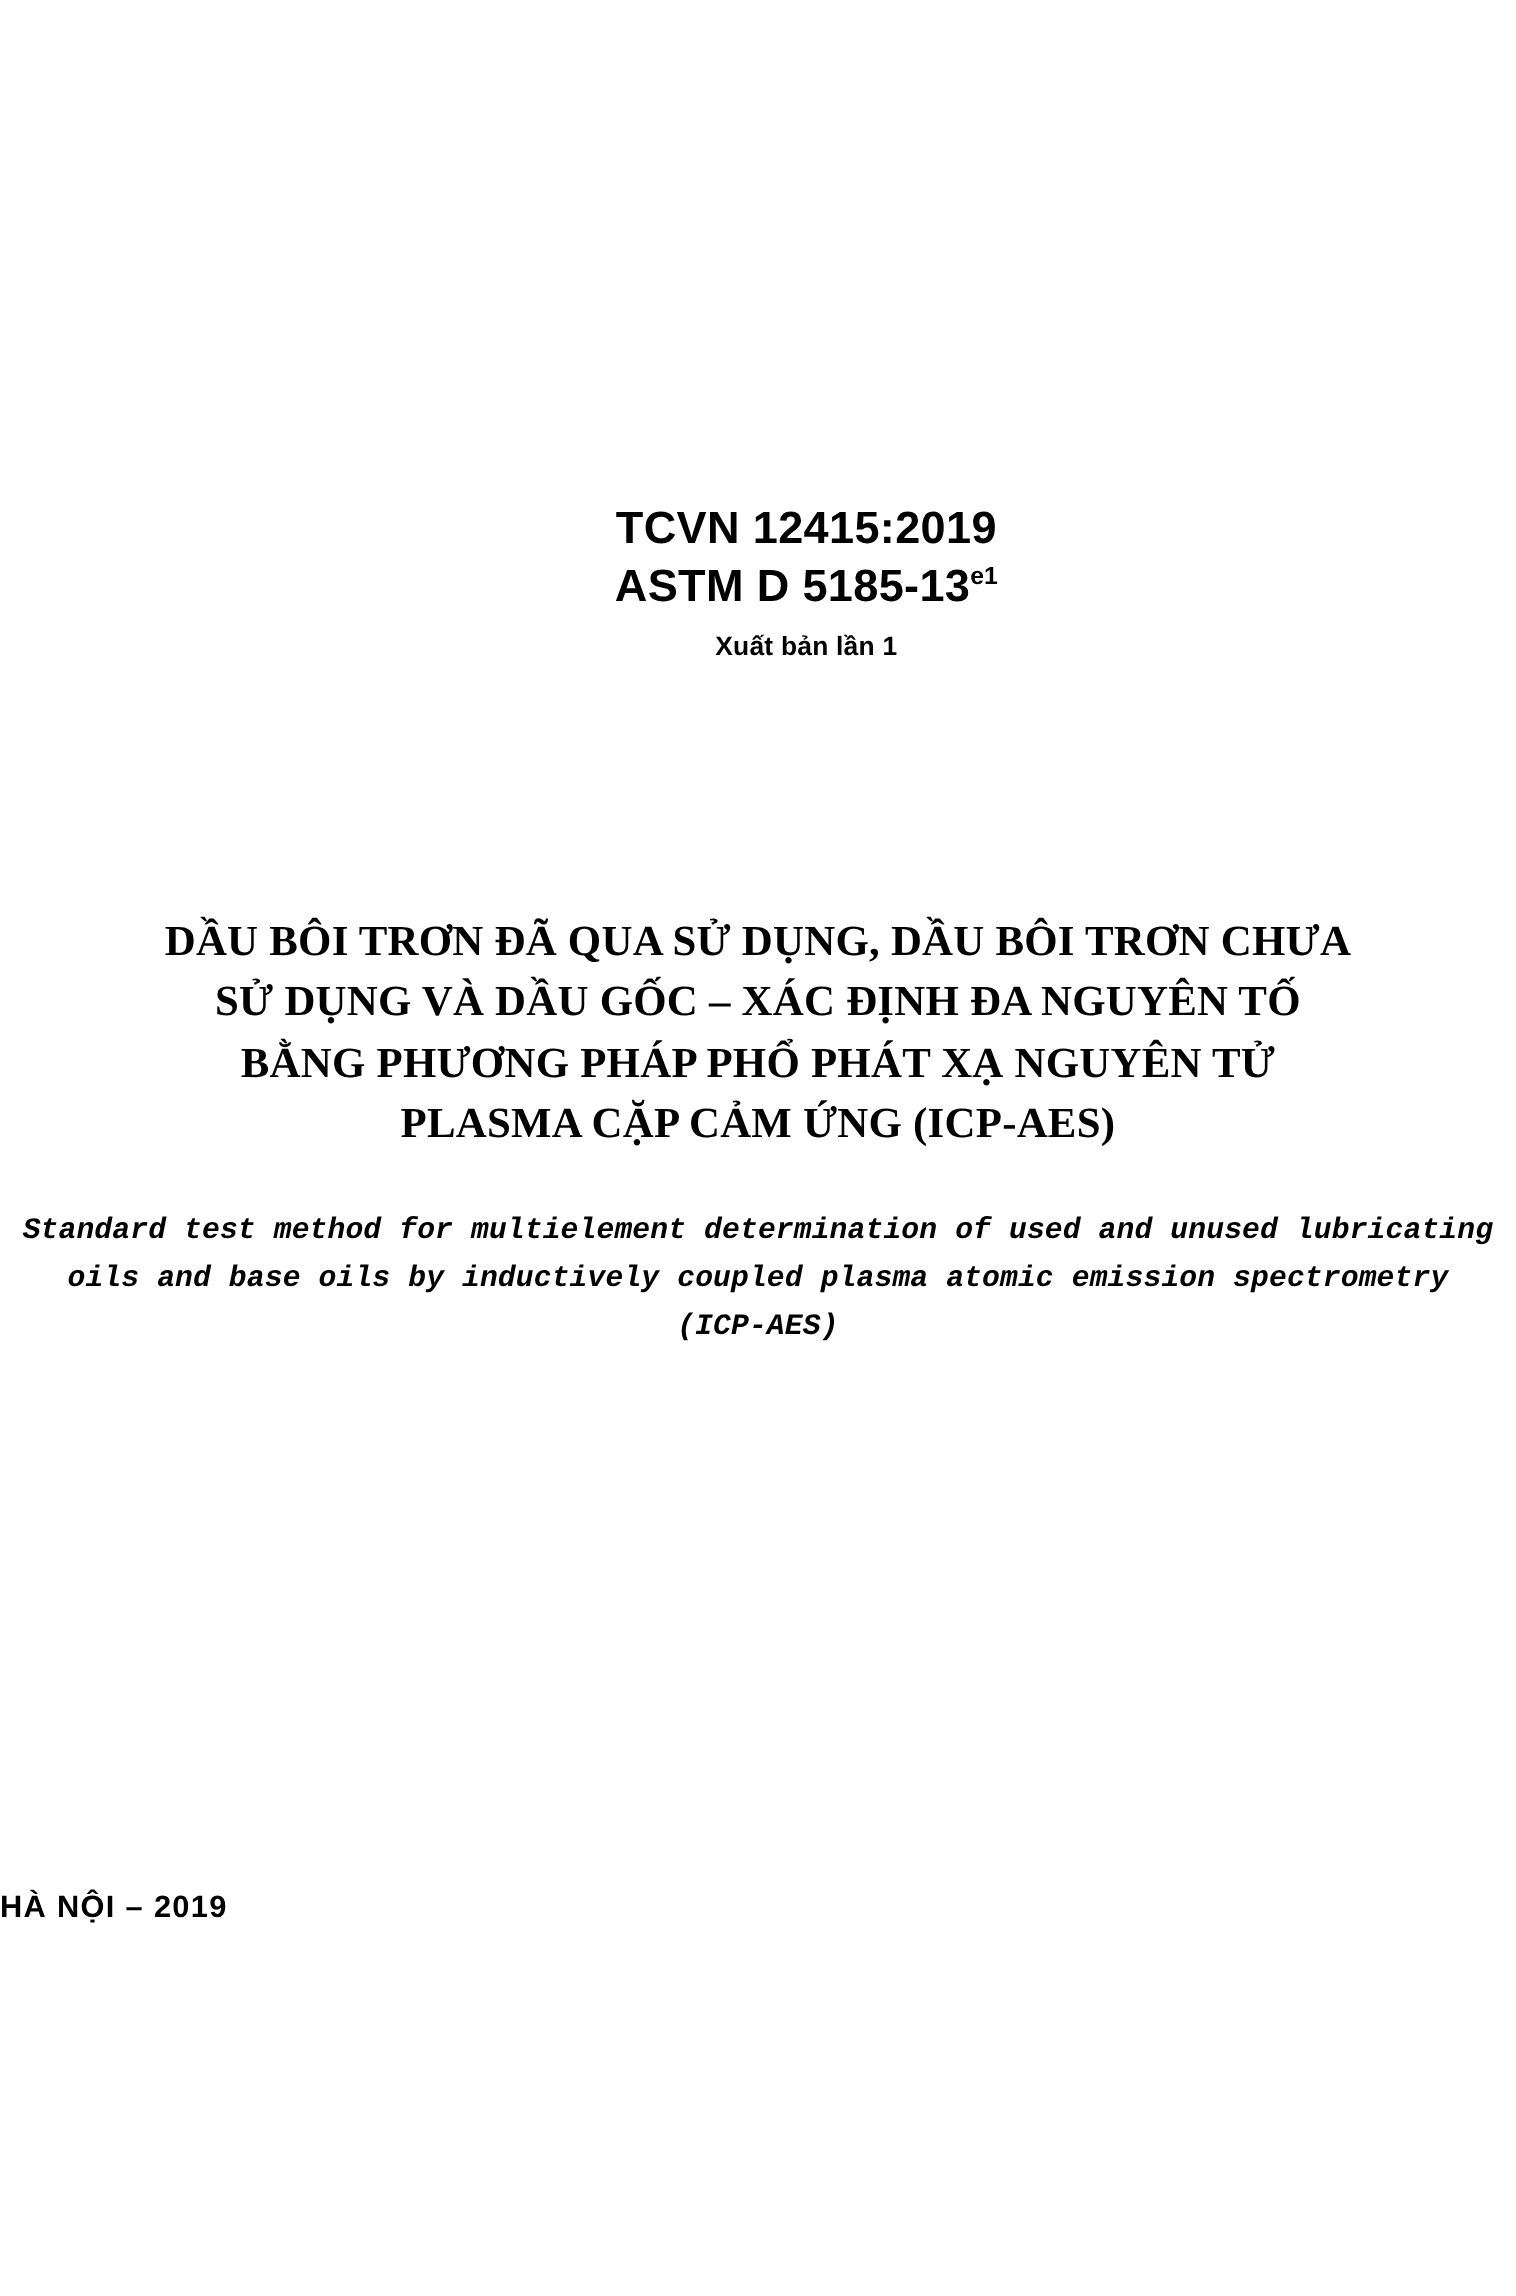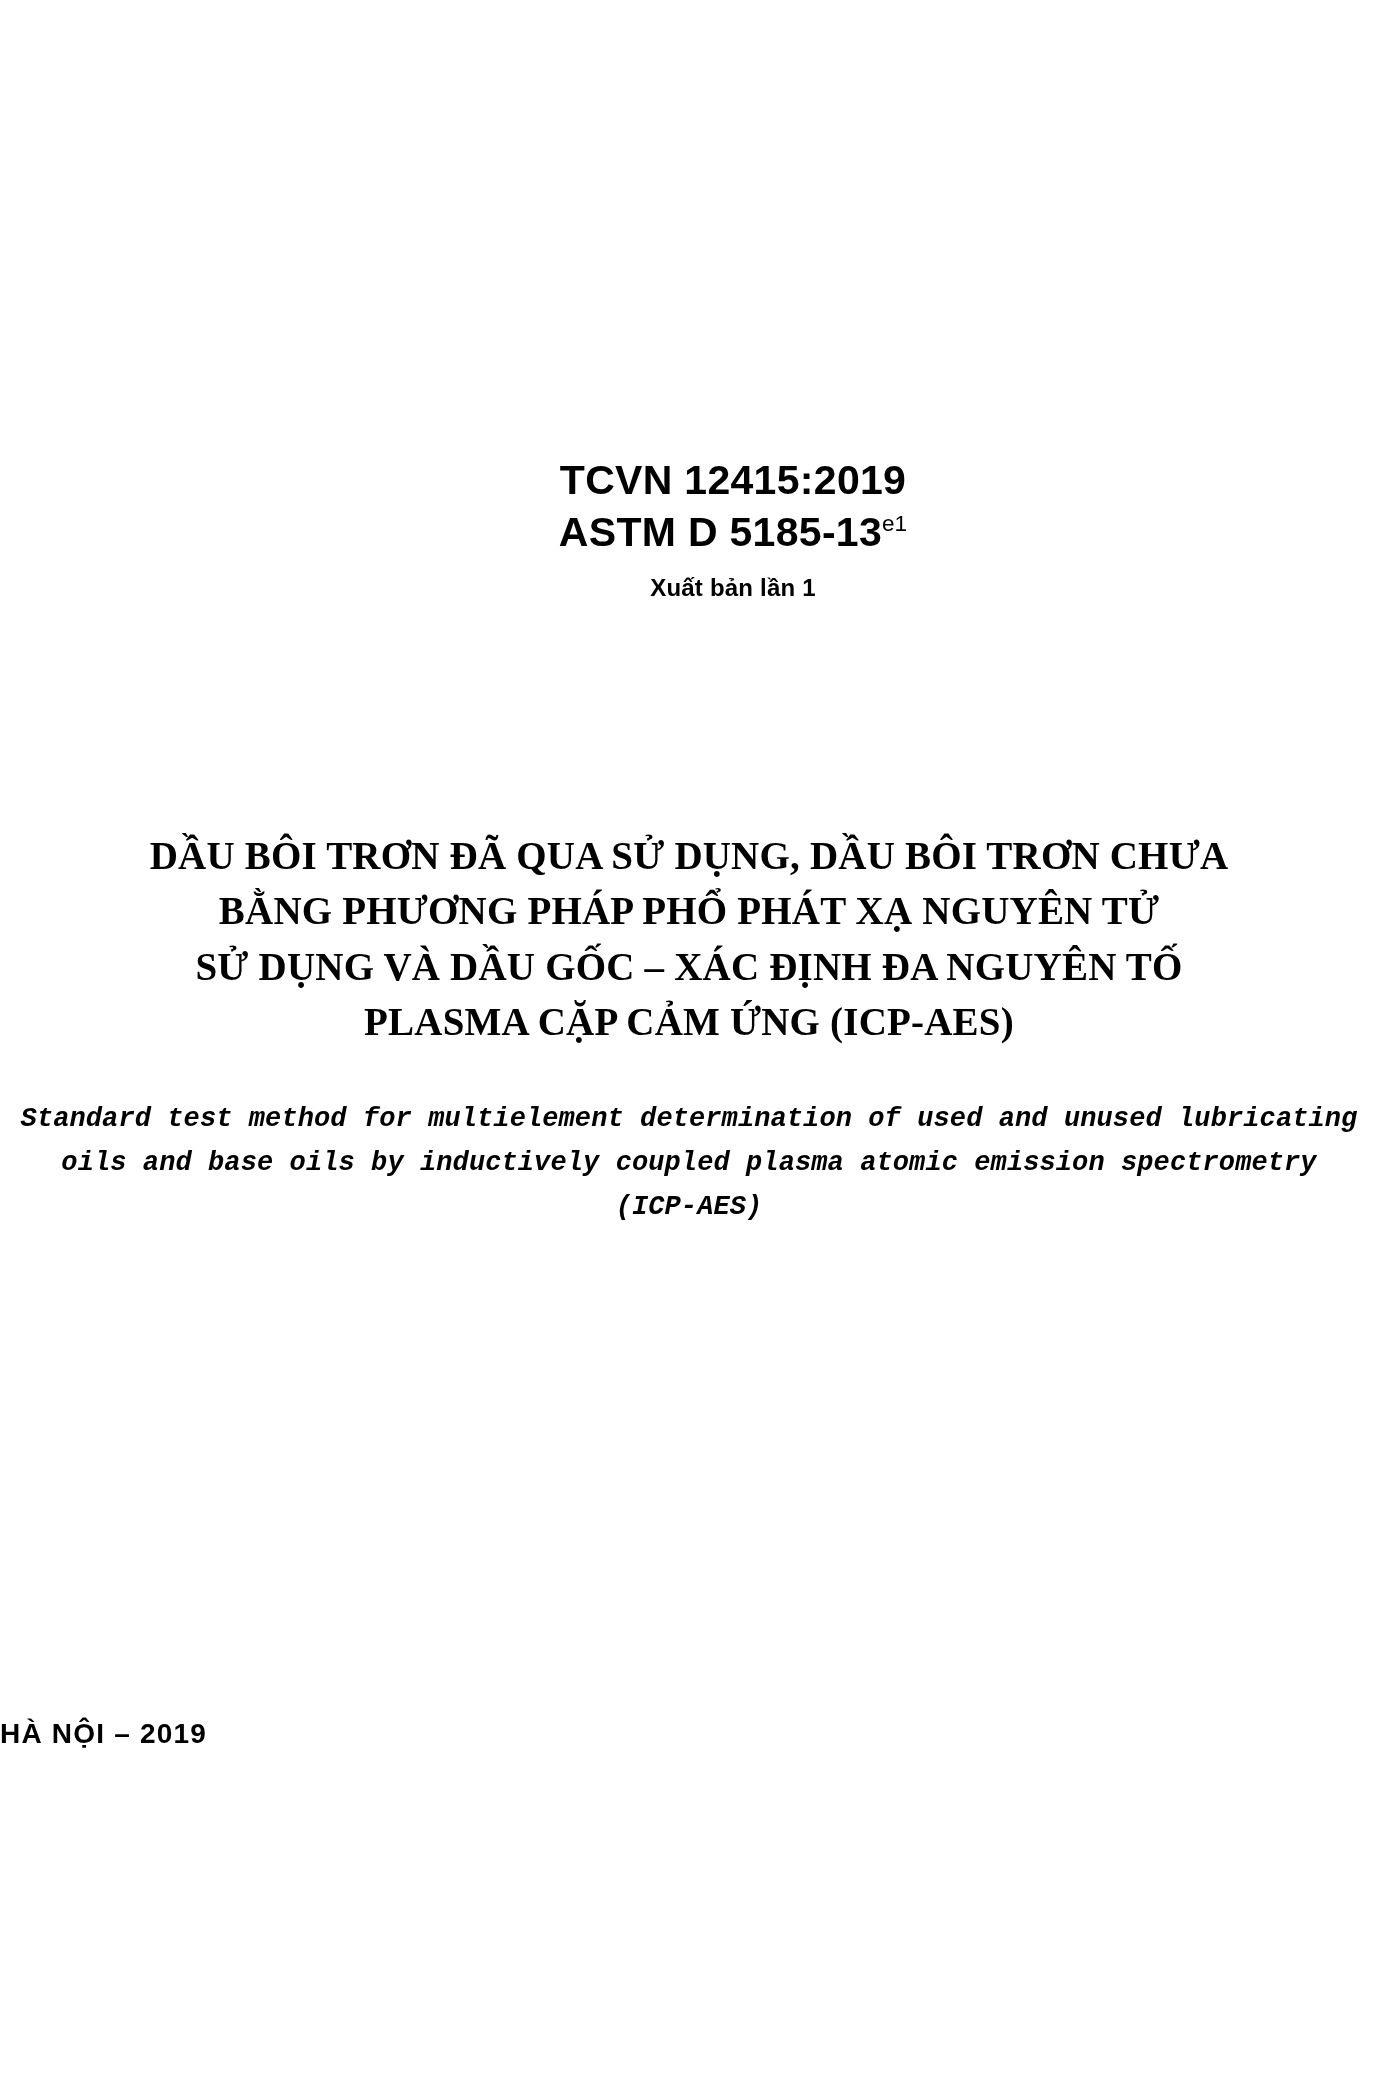--- a/index.html
+++ b/index.html
@@ -67,21 +67,21 @@
     padding-left: 44px;
   }
   .std-number {
     font-size: 41px;
     font-weight: 700;
     line-height: 1.26;
     letter-spacing: 0.3px;
   }
   .std-number sup {
     font-size: 0.55em;
-    font-weight: 400;
+    font-weight: 700;
     vertical-align: super;
     letter-spacing: 0;
     margin-top: 25px;
   }
   .edition {
     margin-top: 16px;
     font-size: 24px;
     font-weight: 700;
     letter-spacing: 0.2px;
   }
@@ -142,22 +142,22 @@
 
 
   <div class="std-block">
     <div class="std-number">TCVN 12415:2019</div>
     <div class="std-number"><span>ASTM D 5185-13</span><sup>e1</sup></div>
     <div class="edition">Xuất bản lần 1</div>
   </div>
 
   <div class="title-vn">
     <span class="tline">DẦU BÔI TRƠN ĐÃ QUA SỬ DỤNG, DẦU BÔI TRƠN CHƯA</span>
+    <span class="tline">SỬ DỤNG VÀ DẦU GỐC – XÁC ĐỊNH ĐA NGUYÊN TỐ</span>
     <span class="tline">BẰNG PHƯƠNG PHÁP PHỔ PHÁT XẠ NGUYÊN TỬ</span>
-    <span class="tline">SỬ DỤNG VÀ DẦU GỐC – XÁC ĐỊNH ĐA NGUYÊN TỐ</span>
     <span class="tline">PLASMA CẶP CẢM ỨNG (ICP-AES)</span>
   </div>
 
   <div class="title-en">
     <span class="eline">Standard test method for multielement determination of used and unused lubricating</span>
     <span class="eline">oils and base oils by inductively coupled plasma atomic emission spectrometry</span>
     <span class="eline">(ICP-AES)</span>
   </div>
 
   <div class="footer">HÀ NỘI – 2019</div>

